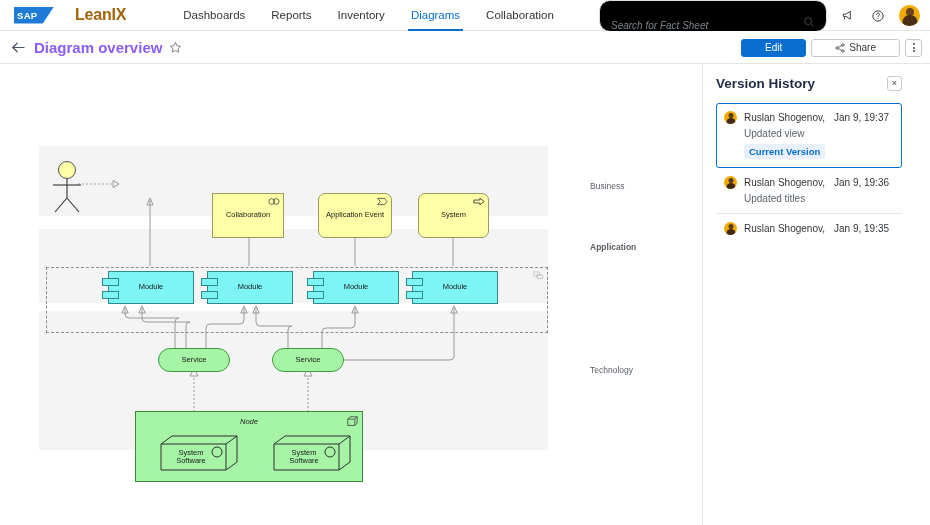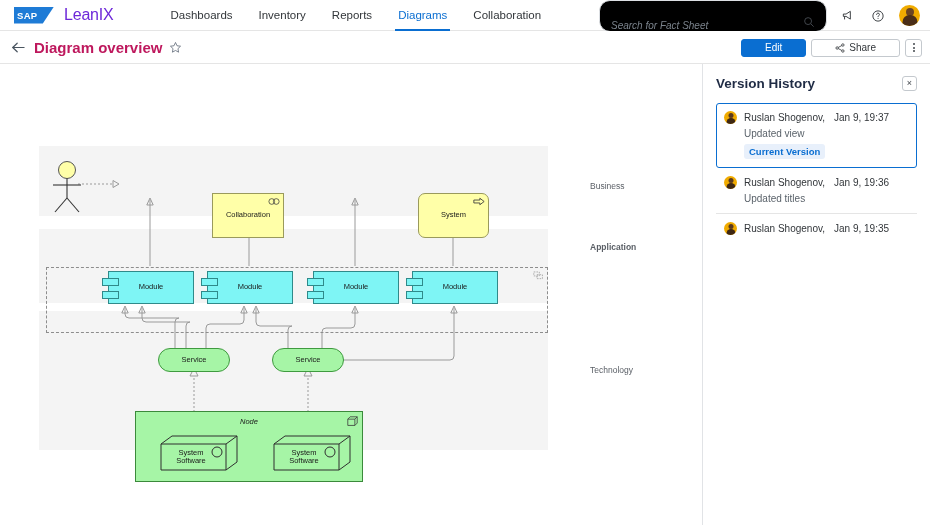--- a/index.html
+++ b/index.html
@@ -15,35 +15,35 @@
   .topnav {
     height: 31px;
     display: flex;
     align-items: center;
     background: #ffffff;
     border-bottom: 1px solid #e5e5e5;
     position: relative;
   }
   .brand {
     display: flex; align-items: center;
-    margin-left: 14px; gap: 10px;
+    margin-left: 14px; gap: 21px;
   }
   .sap-logo {
     width: 40px; height: 17px;
     background: #1e7bd6;
     position: relative;
     display: flex; align-items: center; justify-content: flex-start;
     clip-path: polygon(0 0, 100% 0, 72% 100%, 0 100%);
   }
   .sap-logo span {
     color: #fff; font-size: 9.5px; font-weight: bold;
     letter-spacing: .3px; margin-left: 3px;
   }
   .brand-name {
-    font-size: 16px; font-weight: normal; color: #6d28d9;
+    font-size: 16px; font-weight: bold; color: #a16207;
     letter-spacing: -.2px;
   }
   .navitems { display: flex; margin-left: 44px; height: 31px; }
   .navitem {
     font-size: 11.5px; color: #32363a;
     padding: 0 13px; height: 31px;
     display: flex; align-items: center;
     cursor: pointer; position: relative;
   }
   .navitem.active { color: #0a6ed1; }
@@ -96,21 +96,21 @@
     border-bottom: 1px solid #e5e5e5;
     position: relative;
     background: #fff;
   }
   .back-arrow {
     margin-left: 10px; width: 16px; height: 16px;
     display: flex; align-items: center; justify-content: center;
     color: #4a5560; cursor: pointer;
   }
   .page-title {
-    font-size: 15px; font-weight: bold; color: #be185d;
+    font-size: 15px; font-weight: bold; color: #8b5cf6;
     margin-left: 8px;
   }
   .star-icon {
     margin-left: 7px; color: #6a7381; cursor: pointer;
     display: flex; align-items: center;
   }
   .sub-right {
     position: absolute; right: 8px; top: 0; height: 33px;
     display: flex; align-items: center; gap: 5px;
   }
@@ -129,21 +129,21 @@
   .btn-dots i { width: 2px; height: 2px; background: #42474d; border-radius: 50%; display:block;}
 
   
   .body-wrap { display: flex; height: 461px; }
   .canvas {
     flex: 1; position: relative; background: #ffffff;
     border-right: 1px solid #e1e3e6;
     overflow: hidden;
   }
   .vpanel {
-    width: 227px; background: #fff; padding: 12px 13px 0 13px;
+    width: 227px; background: #fff; padding: 12px 28px 0 13px;
     position: relative;
   }
   .vpanel-head {
     display: flex; align-items: center; justify-content: space-between;
     margin-bottom: 12px;
   }
   .vpanel-title { font-size: 13.5px; font-weight: bold; color: #1f2b44; }
   .close-btn {
     width: 15px; height: 15px; border: 1px solid #c4c9ce; border-radius: 3px;
     background: #fff; display: flex; align-items: center; justify-content: center;
@@ -218,22 +218,22 @@
 <div class="topnav">
   <div class="brand">
     <div class="sap-logo">
       <span>SAP</span>
     </div>
     <div class="brand-name">LeanIX</div>
   </div>
 
   <div class="navitems">
     <div class="navitem">Dashboards</div>
+    <div class="navitem">Reports</div>
     <div class="navitem">Inventory</div>
-    <div class="navitem">Reports</div>
     <div class="navitem active">Diagrams</div>
     <div class="navitem">Collaboration</div>
   </div>
 
   <div class="nav-right">
     <div class="searchbox">
       <input type="text" placeholder="Search for Fact Sheet" style="">
       <span class="icon-btn">
         <svg width="12" height="12" viewBox="0 0 16 16" fill="none" stroke="#42474d" stroke-width="1.3">
           <circle cx="6.8" cy="6.8" r="4.6"></circle>
@@ -352,20 +352,26 @@
 
 
     <div class="node biz" style="left:212px; top:129px; width:72px; height:45px;">
       <span>Collaboration</span>
       <svg class="badge-icon" width="12" height="9" viewBox="0 0 16 10" fill="none" stroke="#3a3a3a" stroke-width="1">
         <circle cx="5" cy="5" r="3.8"></circle>
           <circle cx="11" cy="5" r="3.8"></circle>
       </svg>
     </div>
 
+    <div class="node biz rounded" style="left:318px; top:129px; width:74px; height:45px;">
+      <span>Application Event</span>
+      <svg class="badge-icon" width="11" height="9" viewBox="0 0 14 10" fill="none" stroke="#3a3a3a" stroke-width="1" stroke-linejoin="round">
+        <path d="M1 1h8.5l3.2 4-3.2 4H1l3.2-4z"></path>
+      </svg>
+    </div>
 
     <div class="node biz rounded" style="left:418px; top:129px; width:71px; height:45px;">
       <span>System</span>
       <svg class="badge-icon" width="12" height="9" viewBox="0 0 14 10" fill="none" stroke="#3a3a3a" stroke-width="1" stroke-linejoin="round">
         <path d="M1 3.3h7V1.2L13 5l-5 3.8V6.7H1z"></path>
       </svg>
     </div>
 
     <div class="dash-group" style="left:46px; top:203px; width:502px; height:66px;">
       <svg style="position:absolute;right:3px;top:3px;" width="11" height="9" viewBox="0 0 14 11" fill="none" stroke="#9a9a9a" stroke-width="1" stroke-dasharray="2,1.4">

